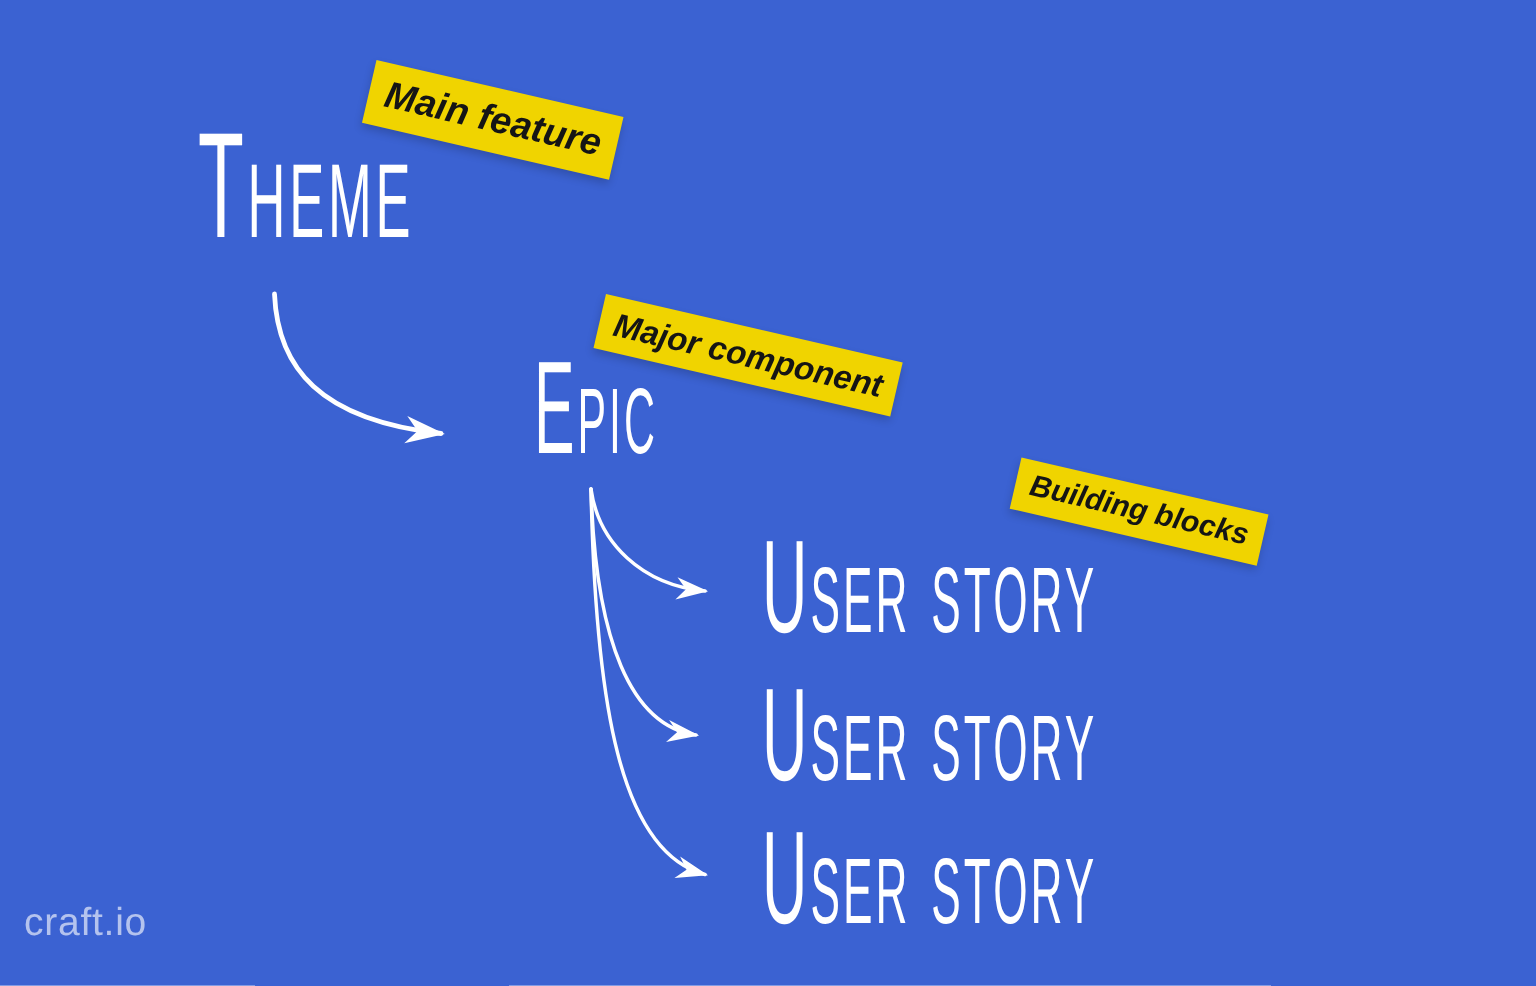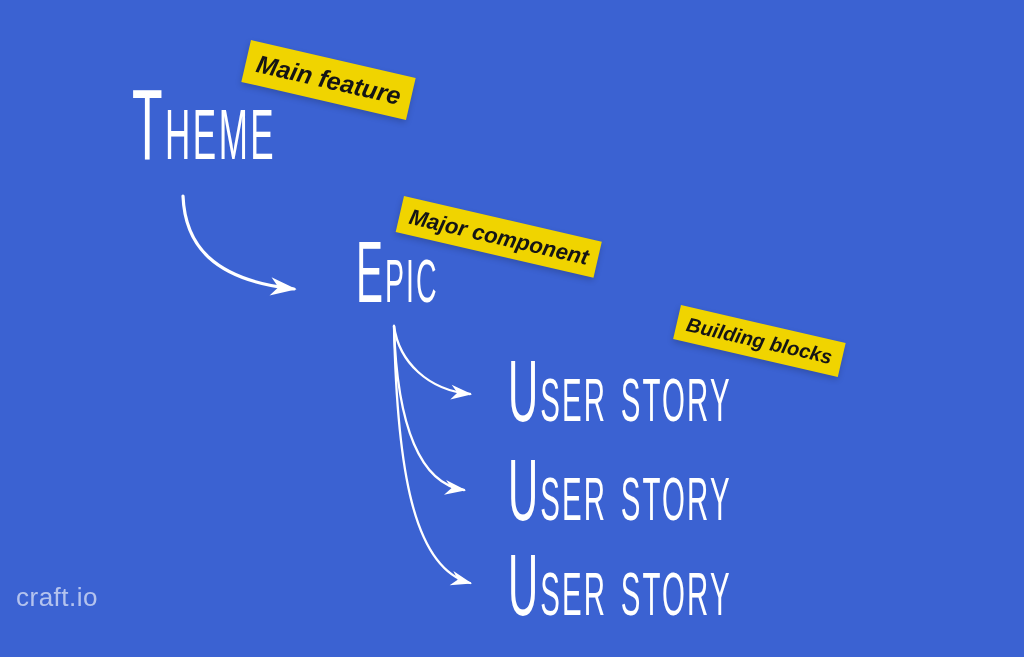--- a/index.html
+++ b/index.html
@@ -50,21 +50,21 @@
     line-height:1.15;
     transform-origin:0 0;
     box-shadow:0 3px 6px rgba(0,0,0,.18);
   }
   .tag-main-feature   {left:251px;top:40px; font-size:25px;padding:7px 11px;transform:rotate(13deg);}
   .tag-major-component{left:404px;top:196px;font-size:22px;padding:6px 10px;transform:rotate(13deg);}
   .tag-building-blocks{left:681px;top:305px;font-size:20px;padding:6px 10px;transform:rotate(13deg);}
 
   .watermark{
     position:absolute;
-    left:16px;top:582px;
+    left:16px;top:599px;
     font-size:26px;
     letter-spacing:.5px;
     color:rgba(255,255,255,.62);
   }
 </style>
 </head>
 <body>
 
 <div class="canvas">
 

